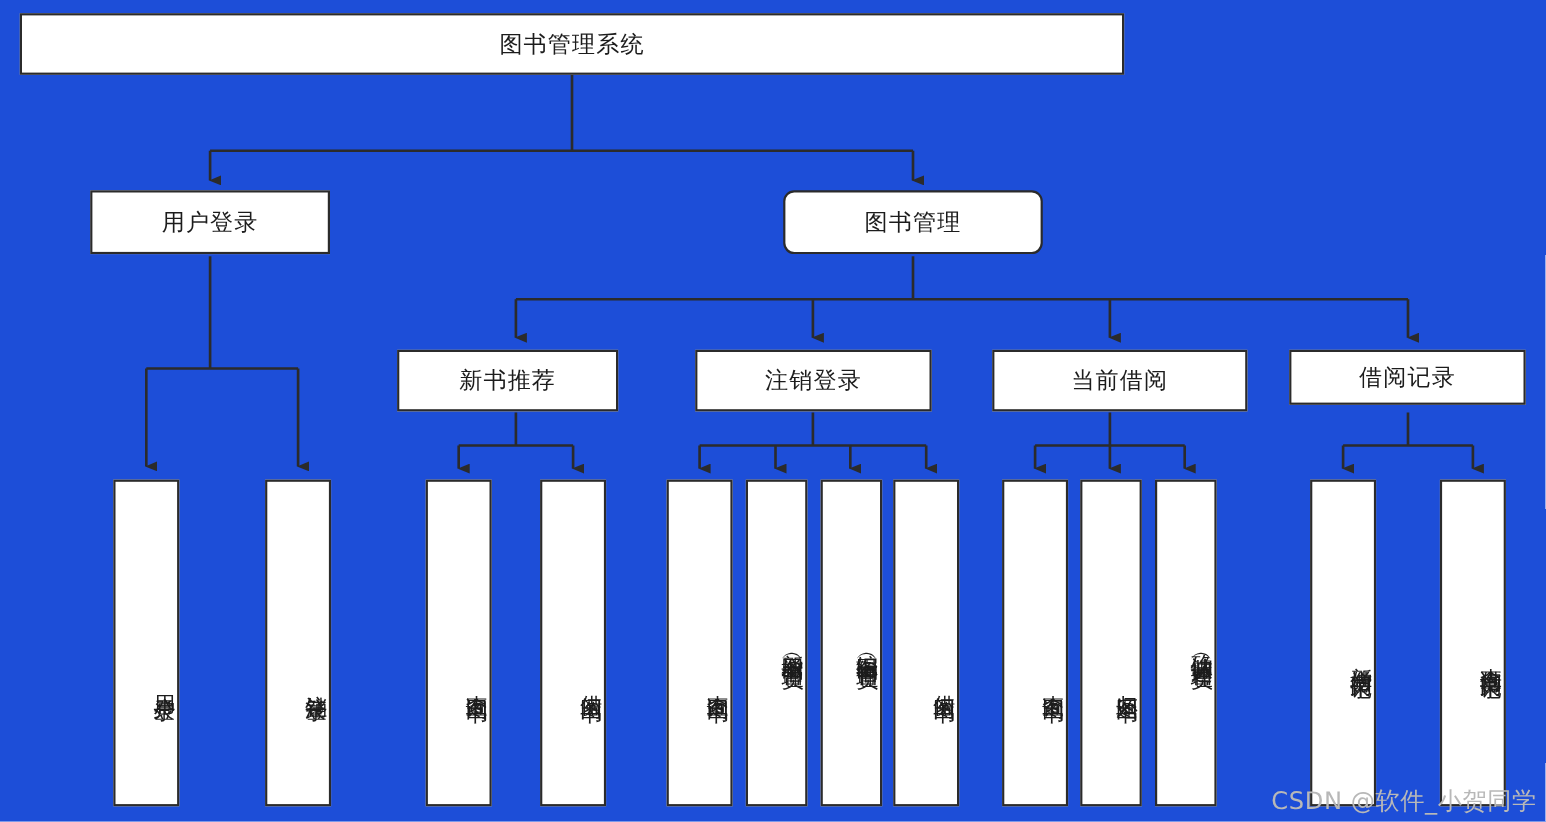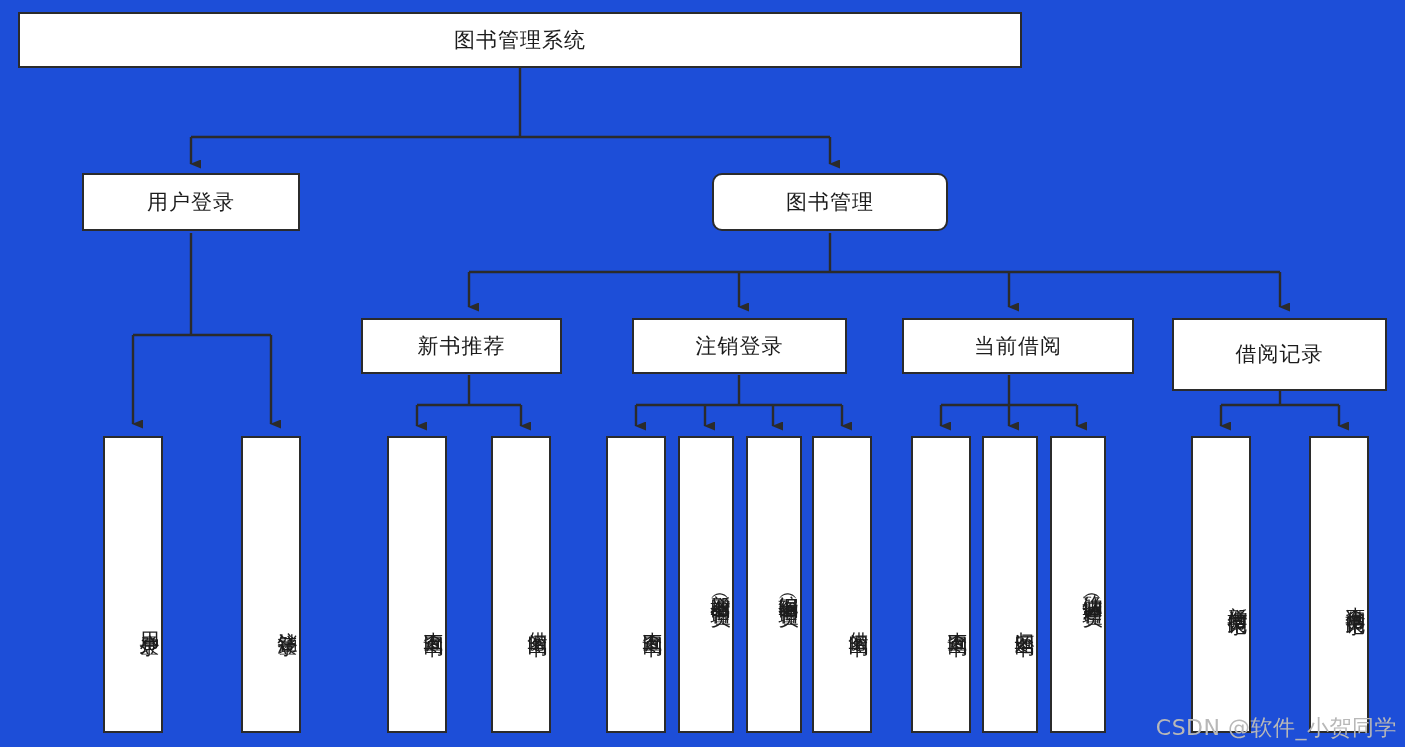--- a/index.html
+++ b/index.html
@@ -135,21 +135,21 @@
 
   <div class="node horiz" style="left:361px; top:318px; width:201px; height:56px;align-items:center;">
     <span class="node-label">新书推荐</span>
   </div>
   <div class="node horiz" style="left:632px; top:318px; width:215px; height:56px;">
     <span class="node-label">注销登录</span>
   </div>
   <div class="node horiz" style="left:902px; top:318px; width:232px; height:56px;">
     <span class="node-label">当前借阅</span>
   </div>
-  <div class="node horiz" style="left:1172px; top:318px; width:215px; height:73px;">
+  <div class="node horiz" style="left:1172px; top:318px; width:215px; height:50px;">
     <span class="node-label">借阅记录</span>
   </div>
 
   <div class="node vert" style="left:103px; top:436px; width:60px; height:297px; padding-top:70px;">
     <span class="node-label">用户登录</span>
   </div>
   <div class="node vert" style="left:241px; top:436px; width:60px; height:297px; padding-top:70px;">
     <span class="node-label">注销登录</span>
   </div>
 

